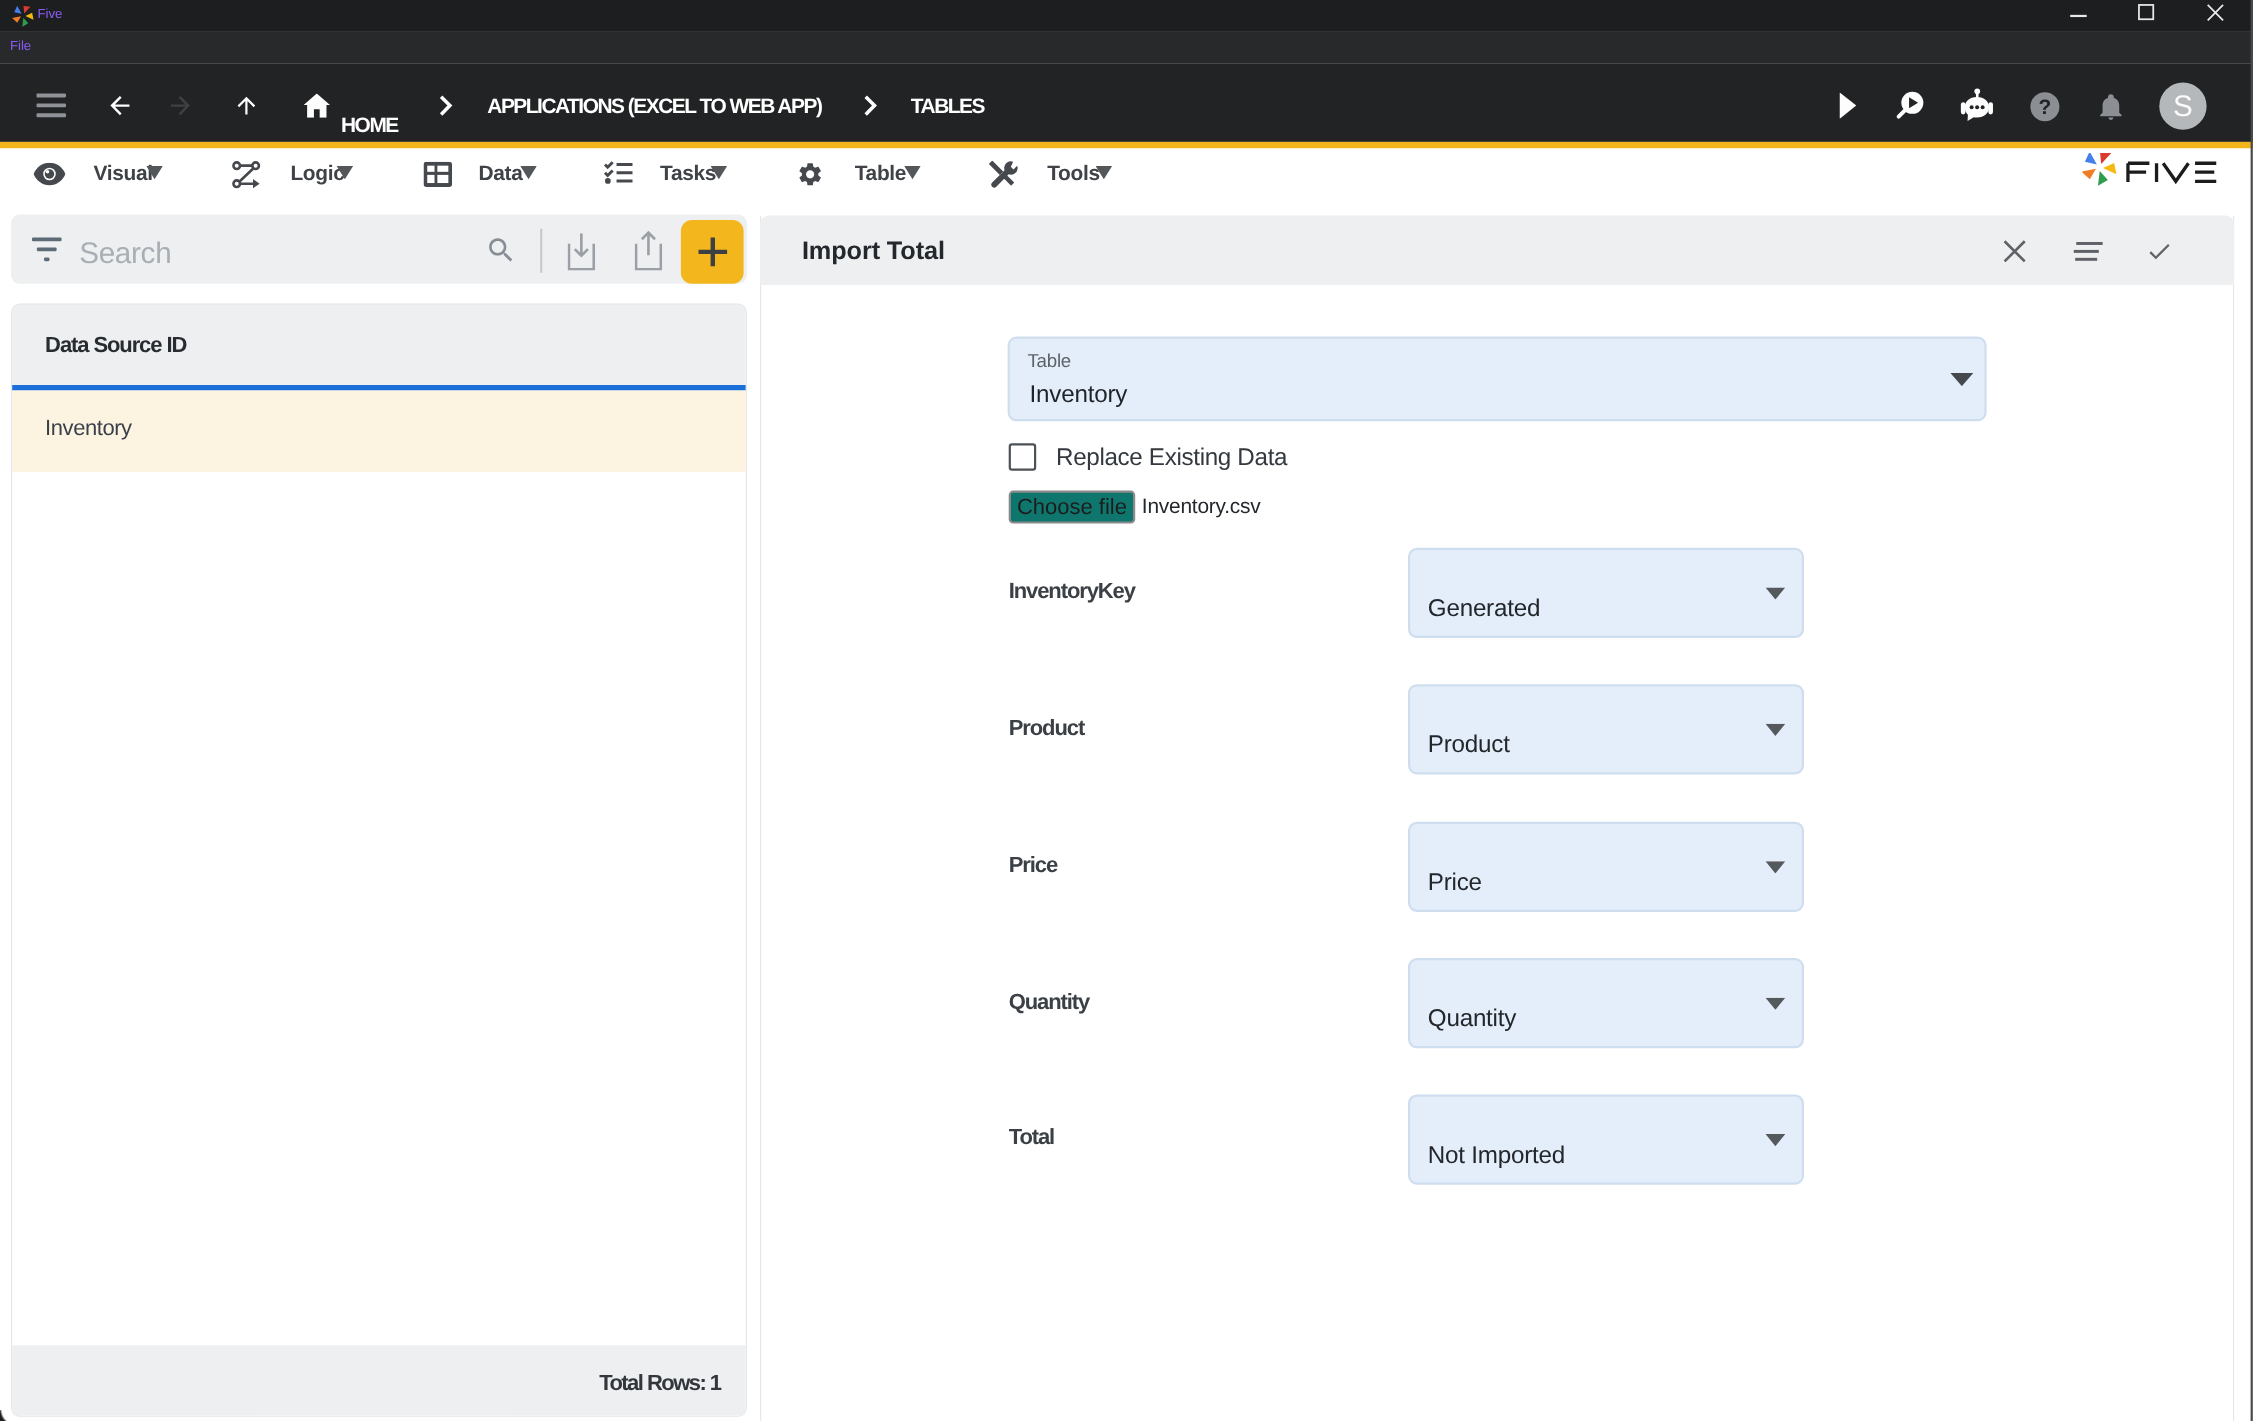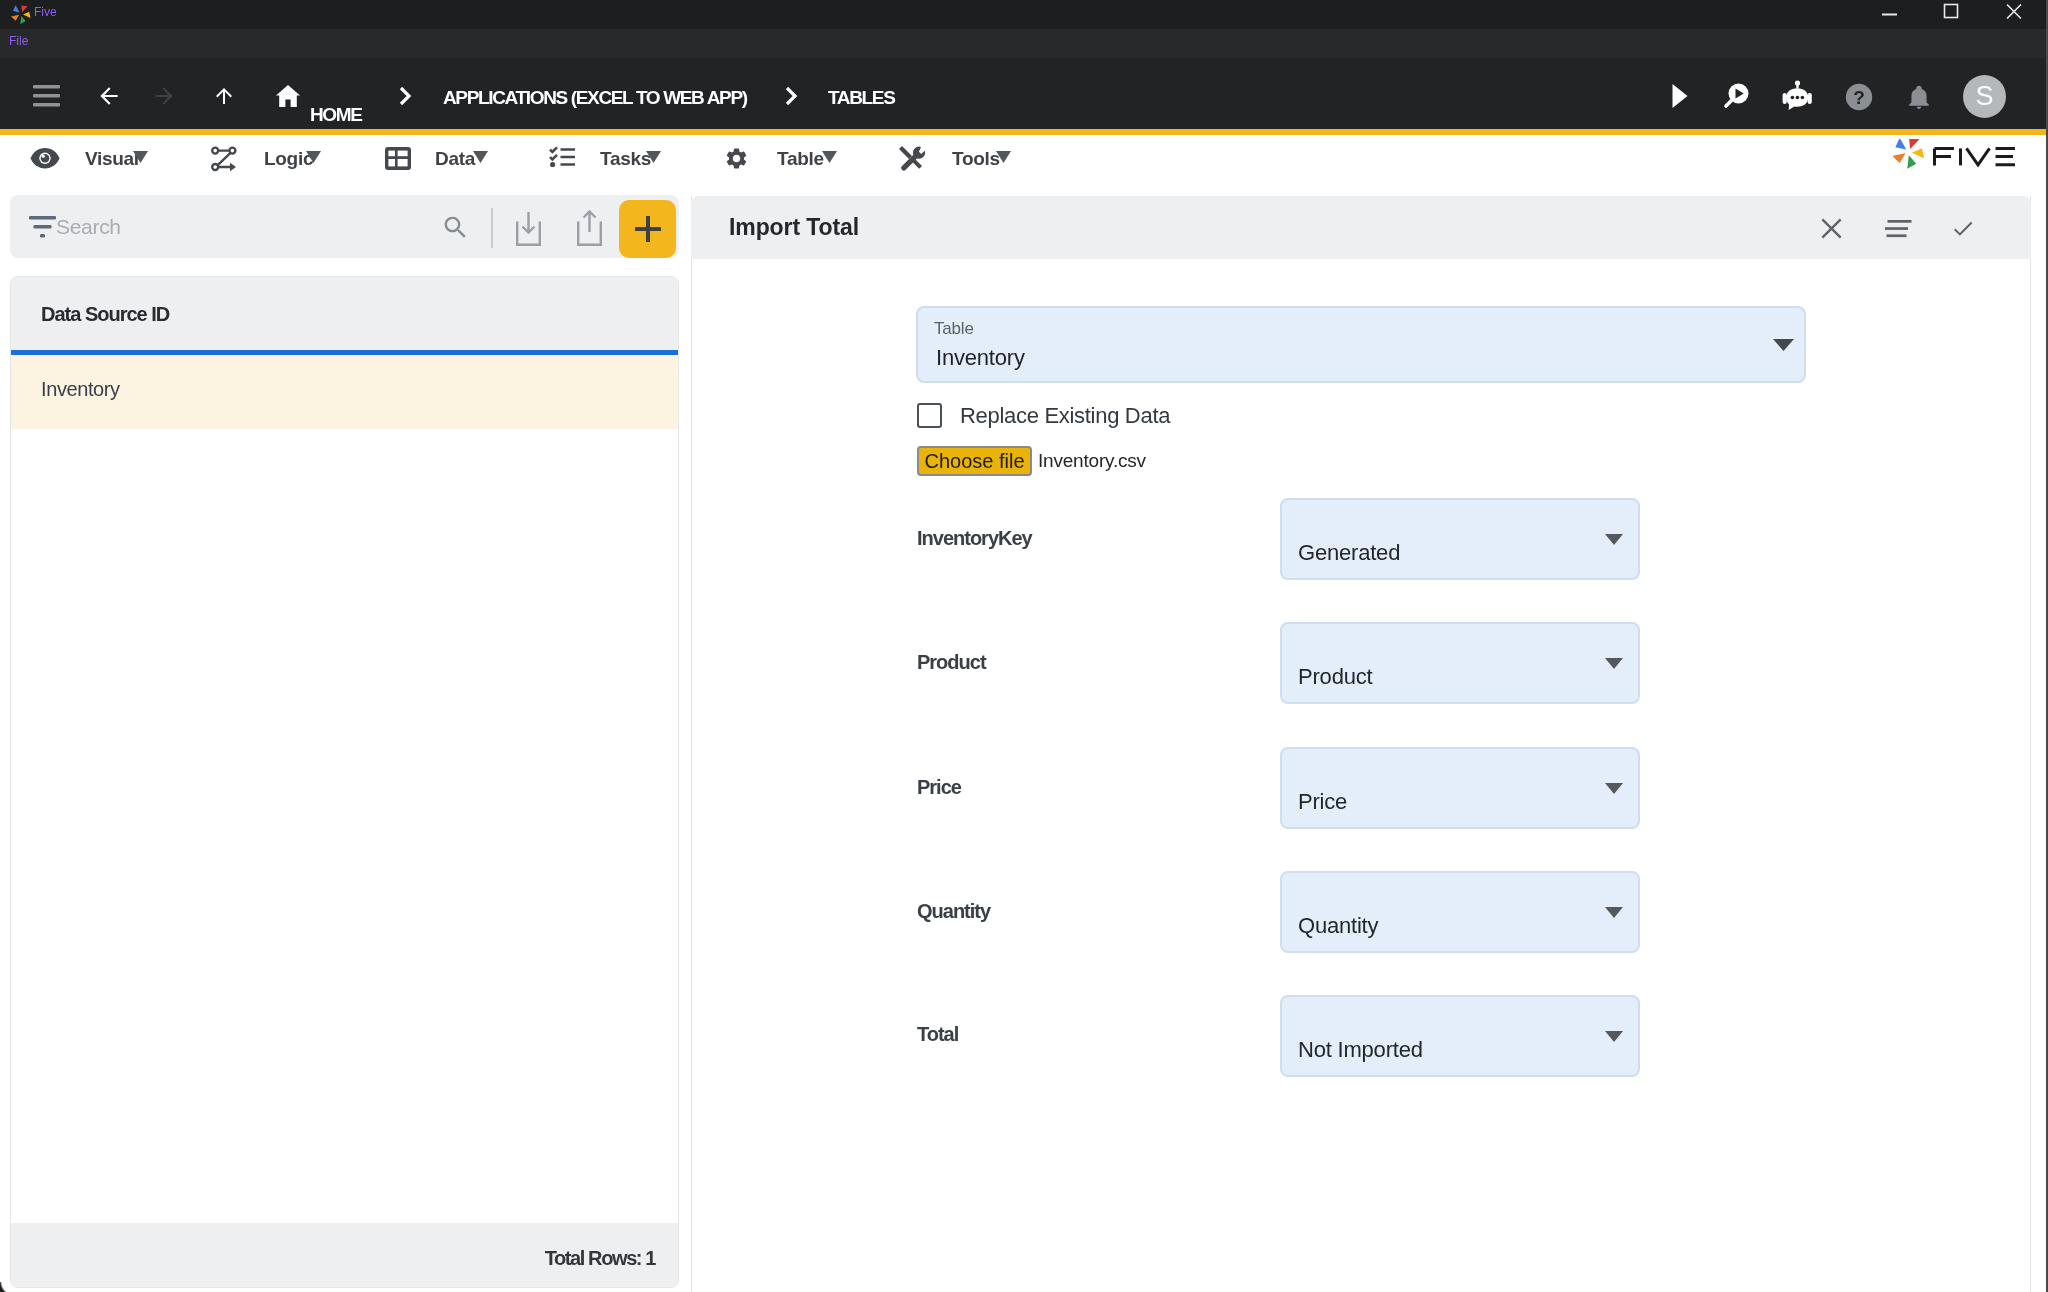--- a/index.html
+++ b/index.html
@@ -202,21 +202,21 @@
   </svg>
 
 <div class="abs" id="searchbar"></div>
 <svg class="abs" style="left:29px; top:215px;" width="28" height="26" viewBox="0 0 28 26">
   <g fill="#5c6b77">
       <rect x="0" y="1" width="27" height="3.4" rx="1.2"></rect>
       <rect x="4.5" y="10" width="18" height="3.4" rx="1.2"></rect>
       <rect x="11" y="19" width="5" height="3.4" rx="1.2"></rect>
     </g>
 </svg>
-<div class="abs" style="left:56px; top:215px; font-size:21px; letter-spacing:-0.3px; color:#a9aeb4;">Search</div>
+<div class="abs" style="left:72px; top:215px; font-size:27px; letter-spacing:-0.3px; color:#a9aeb4;">Search</div>
 <svg class="abs" style="left:441px; top:213px;" width="29" height="29" viewBox="0 0 24 24">
   <path fill="#868d94" d="M15.5 14h-.79l-.28-.27C15.41 12.59 16 11.11 16 9.5 16 5.91 13.09 3 9.5 3S3 5.91 3 9.5 5.91 16 9.5 16c1.61 0 3.09-.59 4.23-1.57l.27.28v.79l5 4.99L20.49 19l-4.99-5zm-6 0C7.01 14 5 11.99 5 9.5S7.01 5 9.5 5 14 7.01 14 9.5 11.99 14 9.5 14z"></path>
 </svg>
 <div class="abs" style="left:491px; top:208px; width:2px; height:40px; background:#c7cbce;"></div>
 <svg class="abs" style="left:516px; top:212px;" width="25" height="34" viewBox="0 0 25 34">
   <g stroke="#9aa0a6" stroke-width="2.4" fill="none">
     <path d="M1.2 9.5V32.8H23.8V9.5"></path>
     <path d="M12.5 0v20"></path>
     <path d="M6.5 14.5l6 6 6-6"></path>
   </g>
@@ -263,21 +263,21 @@
 <div class="abs ddbox" style="left:916px; top:306px; width:890px; height:77px;"></div>
 <div class="abs" style="left:934px; top:319px; font-size:17px; letter-spacing:-0.2px; color:#5d6267;">Table</div>
 <div class="abs" style="left:936px; top:345px; font-size:22px; letter-spacing:-0.2px; color:#1f2328;">Inventory</div>
 <svg class="abs" style="left:1773px; top:339px;" width="21" height="12" viewBox="0 0 21 12">
     <path fill="#45494e" d="M0 0h21L10.5 12z"></path>
   </svg>
 
 <div class="abs" style="left:917px; top:403px; width:25px; height:25px; border:2.5px solid #4c5156; border-radius:3px;"></div>
 <div class="abs" style="left:960px; top:403px; font-size:22px; letter-spacing:-0.3px; color:#33393f;">Replace Existing Data</div>
 
-<div class="abs" style="left:917px; top:446px; width:115px; height:30px; background:#eab308; border:2px solid #8a8a8a; border-radius:4px; font-size:20px; color:#1c1c1c; text-align:center; line-height:26px; white-space:nowrap;">Choose file</div>
+<div class="abs" style="left:917px; top:446px; width:115px; height:30px; background:#0f766e; border:2px solid #8a8a8a; border-radius:4px; font-size:20px; color:#1c1c1c; text-align:center; line-height:26px; white-space:nowrap;">Choose file</div>
 <div class="abs" style="left:1038px; top:450px; font-size:19px; letter-spacing:-0.2px; color:#24282c;">Inventory.csv</div>
 
 <div class="abs flabel" style="left:917px; top:527px;">InventoryKey</div>
 <div class="abs ddbox" style="left:1280px; top:498px; width:360px; height:82px;"></div>
 <div class="abs fvalue" style="left:1298px; top:540px;">Generated</div>
 <svg class="abs" style="left:1605px; top:534px;" width="18" height="11" viewBox="0 0 18 11">
     <path fill="#55585c" d="M0 0h18L9 11z"></path>
   </svg>
 
 <div class="abs flabel" style="left:917px; top:651px;">Product</div>

